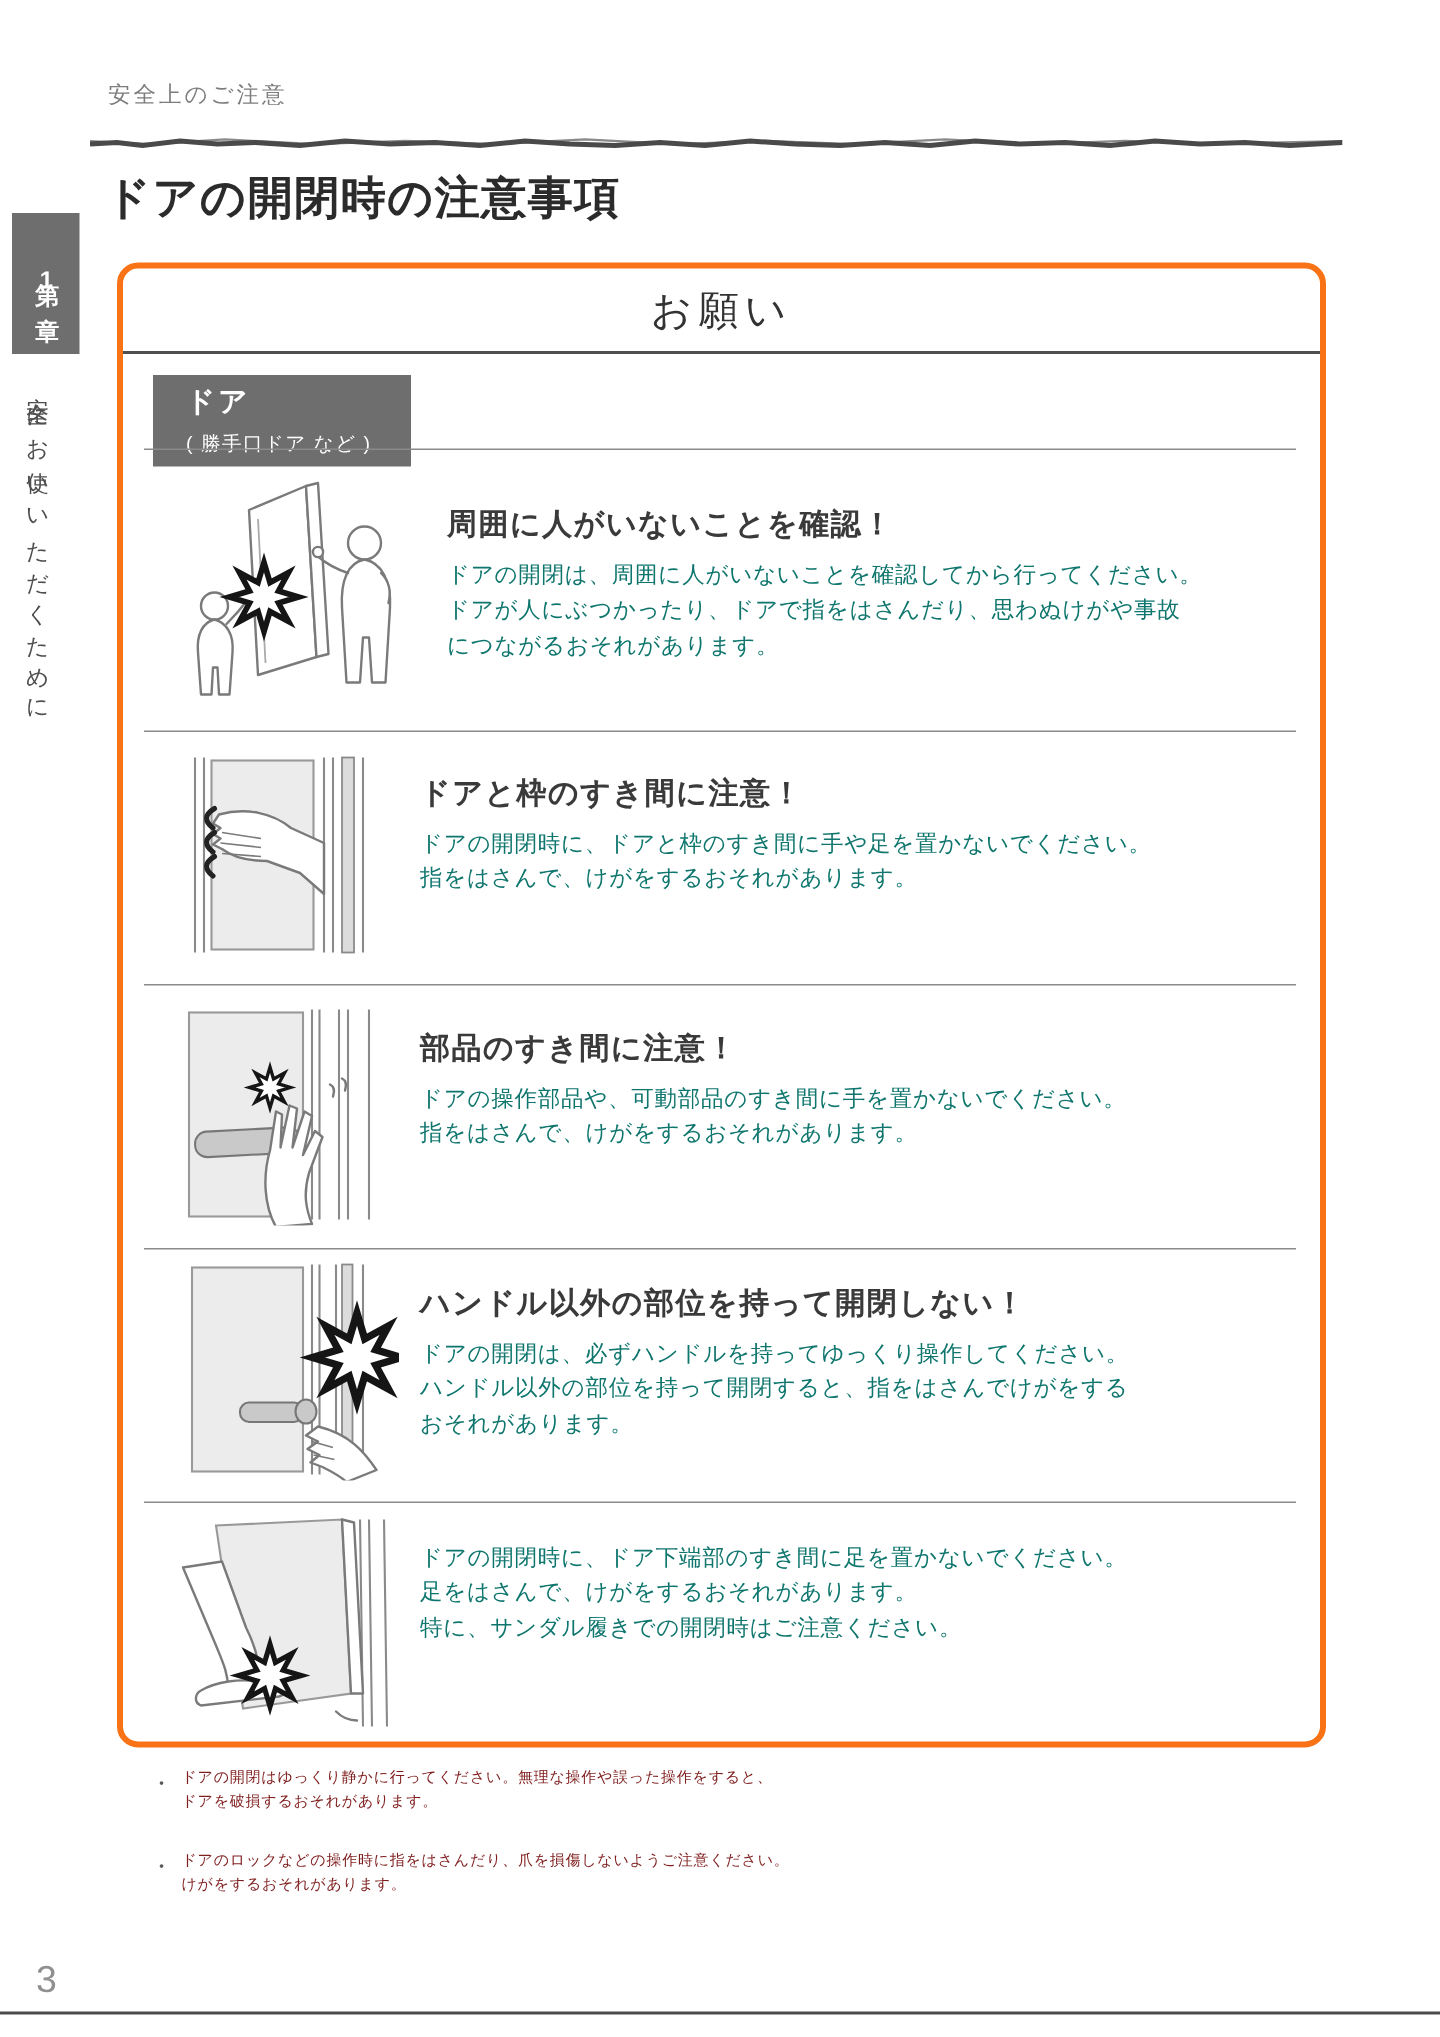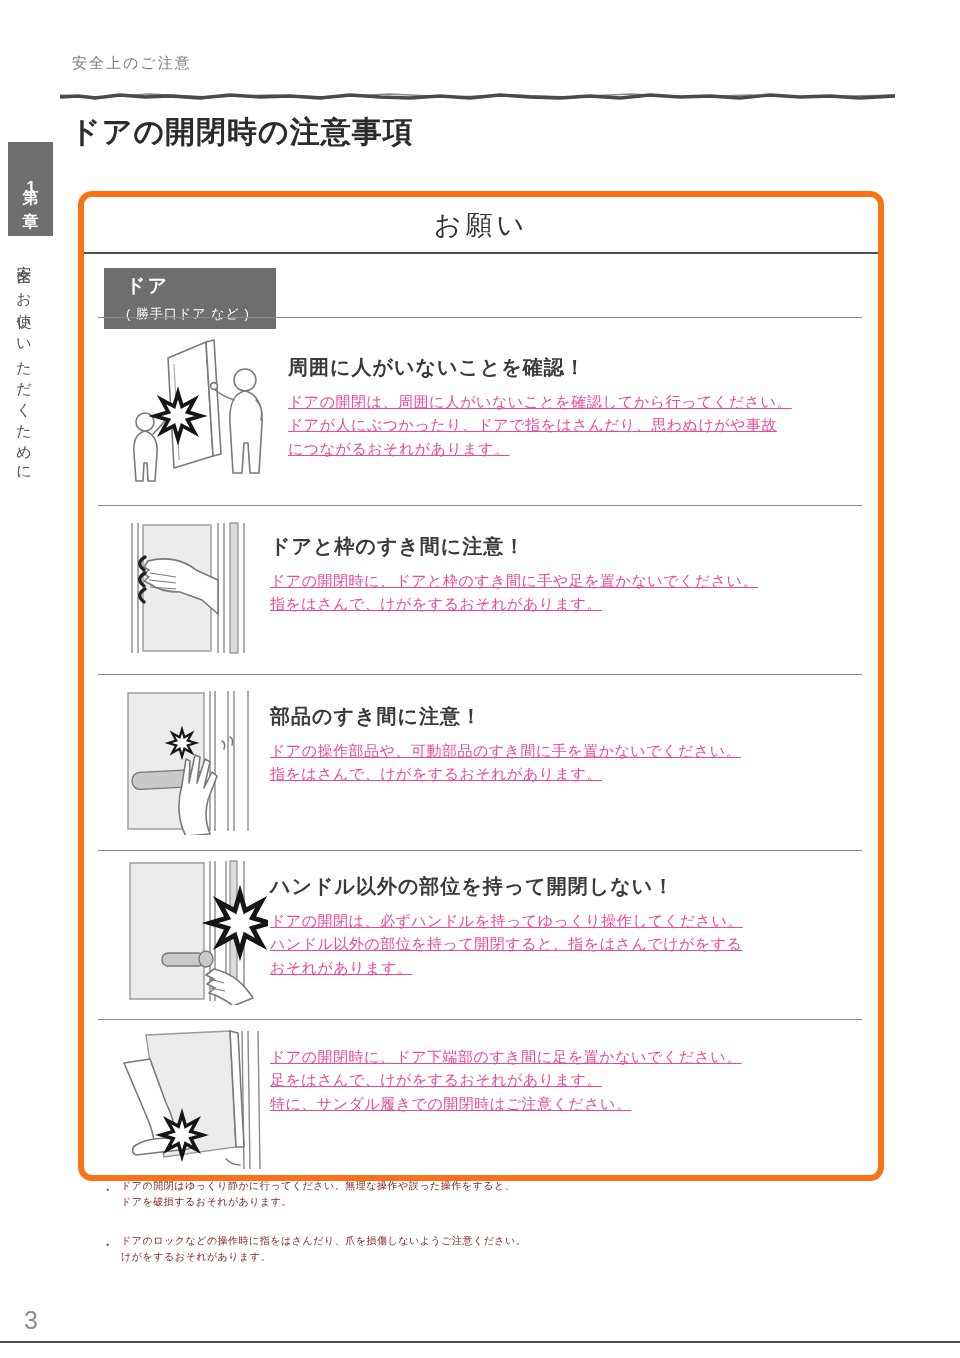--- a/index.html
+++ b/index.html
@@ -10,39 +10,39 @@
   .rough-line{position:absolute;left:60px;top:88px;width:835px;height:12px;}
   .page-title{position:absolute;left:70px;top:112px;font-size:30px;font-weight:700;color:#2b2b2b;letter-spacing:1px;}
 
   .chapter-tab{position:absolute;left:8px;top:142px;width:45px;height:94px;background:#6e6e6e;
     display:flex;align-items:center;justify-content:center;}
   .chapter-tab span{writing-mode:vertical-rl;text-orientation:upright;color:#fff;font-size:16px;
     font-weight:600;letter-spacing:3px;line-height:1;}
   .side-vertical{position:absolute;left:14px;top:253px;height:280px;writing-mode:vertical-rl;
     text-orientation:upright;font-size:15px;color:#4e4e4e;letter-spacing:4px;}
 
-  .notice-box{position:absolute;left:78px;top:175px;width:806px;height:990px;border:6px solid #f97316;
-    border-radius:14px;background:#fff;box-sizing:border-box;margin-top:16px;}
+  .notice-box{position:absolute;left:78px;top:175px;width:806px;height:990px;border:4px solid #f97316;
+    border-radius:14px;background:#fff;box-sizing:border-box;}
   .notice-header{height:55px;border-bottom:2px solid #4f4f4f;display:flex;align-items:center;
     justify-content:center;font-size:27px;color:#333;letter-spacing:4px;}
   .category-label{position:absolute;left:20px;top:71px;background:#6e6e6e;color:#fff;
     padding:5px 26px 6px 22px;display:inline-flex;align-items:baseline;gap:6px;flex-direction:column;}
   .category-name{font-size:19px;font-weight:700;letter-spacing:2px;}
   .category-note{font-size:13px;letter-spacing:1px;}
 
   .separator{position:absolute;left:14px;right:16px;height:1px;background:#8a8a8a;}
   .sep-1{top:120px;}.sep-2{top:308px;}.sep-3{top:477px;}.sep-4{top:653px;}.sep-5{top:822px;}
 
-  .section{position:absolute;left:34px;right:18px;display:flex;gap:2px;align-items:flex-start;}
+  .section{position:absolute;left:34px;right:18px;display:flex;gap:14px;align-items:flex-start;}
   .sec-1{top:131px;}.sec-2{top:320px;}.sec-3{top:490px;}.sec-4{top:660px;}.sec-5{top:832px;}
   .illus{flex:0 0 auto;}
   .sec-text{flex:1 1 auto;padding-top:26px;}
   .sec-2 .sec-text,.sec-3 .sec-text,.sec-4 .sec-text,.sec-5 .sec-text{padding-top:16px;}
   .sec-title{font-size:20px;font-weight:700;color:#3a3a3a;letter-spacing:1px;margin-bottom:9px;}
-  .sec-body{font-size:15px;color:#ec4899;line-height:1.55;white-space:pre-line;letter-spacing:0.5px;text-decoration:underline;}
+  .sec-body{font-size:15px;color:#0f766e;line-height:1.55;white-space:pre-line;letter-spacing:0.5px;}
 
   .footnotes{position:absolute;left:100px;top:1178px;width:790px;}
   .footnote{display:flex;gap:6px;margin-bottom:24px;}
   .fn-marker{font-size:15px;color:#595959;line-height:1.55;}
   .fn-text{font-size:10px;color:#7f1d1d;line-height:1.55;white-space:pre-line;letter-spacing:0.5px;}
 
   .page-number{position:absolute;left:24px;top:1306px;font-size:25px;color:#909090;}
   .bottom-rule{position:absolute;left:0;right:0;top:1341px;height:2px;background:#4c4c4c;}
 
   .line-art{stroke:#7a7a7a;fill:#fff;stroke-width:1.6;stroke-linejoin:round;stroke-linecap:round;}

